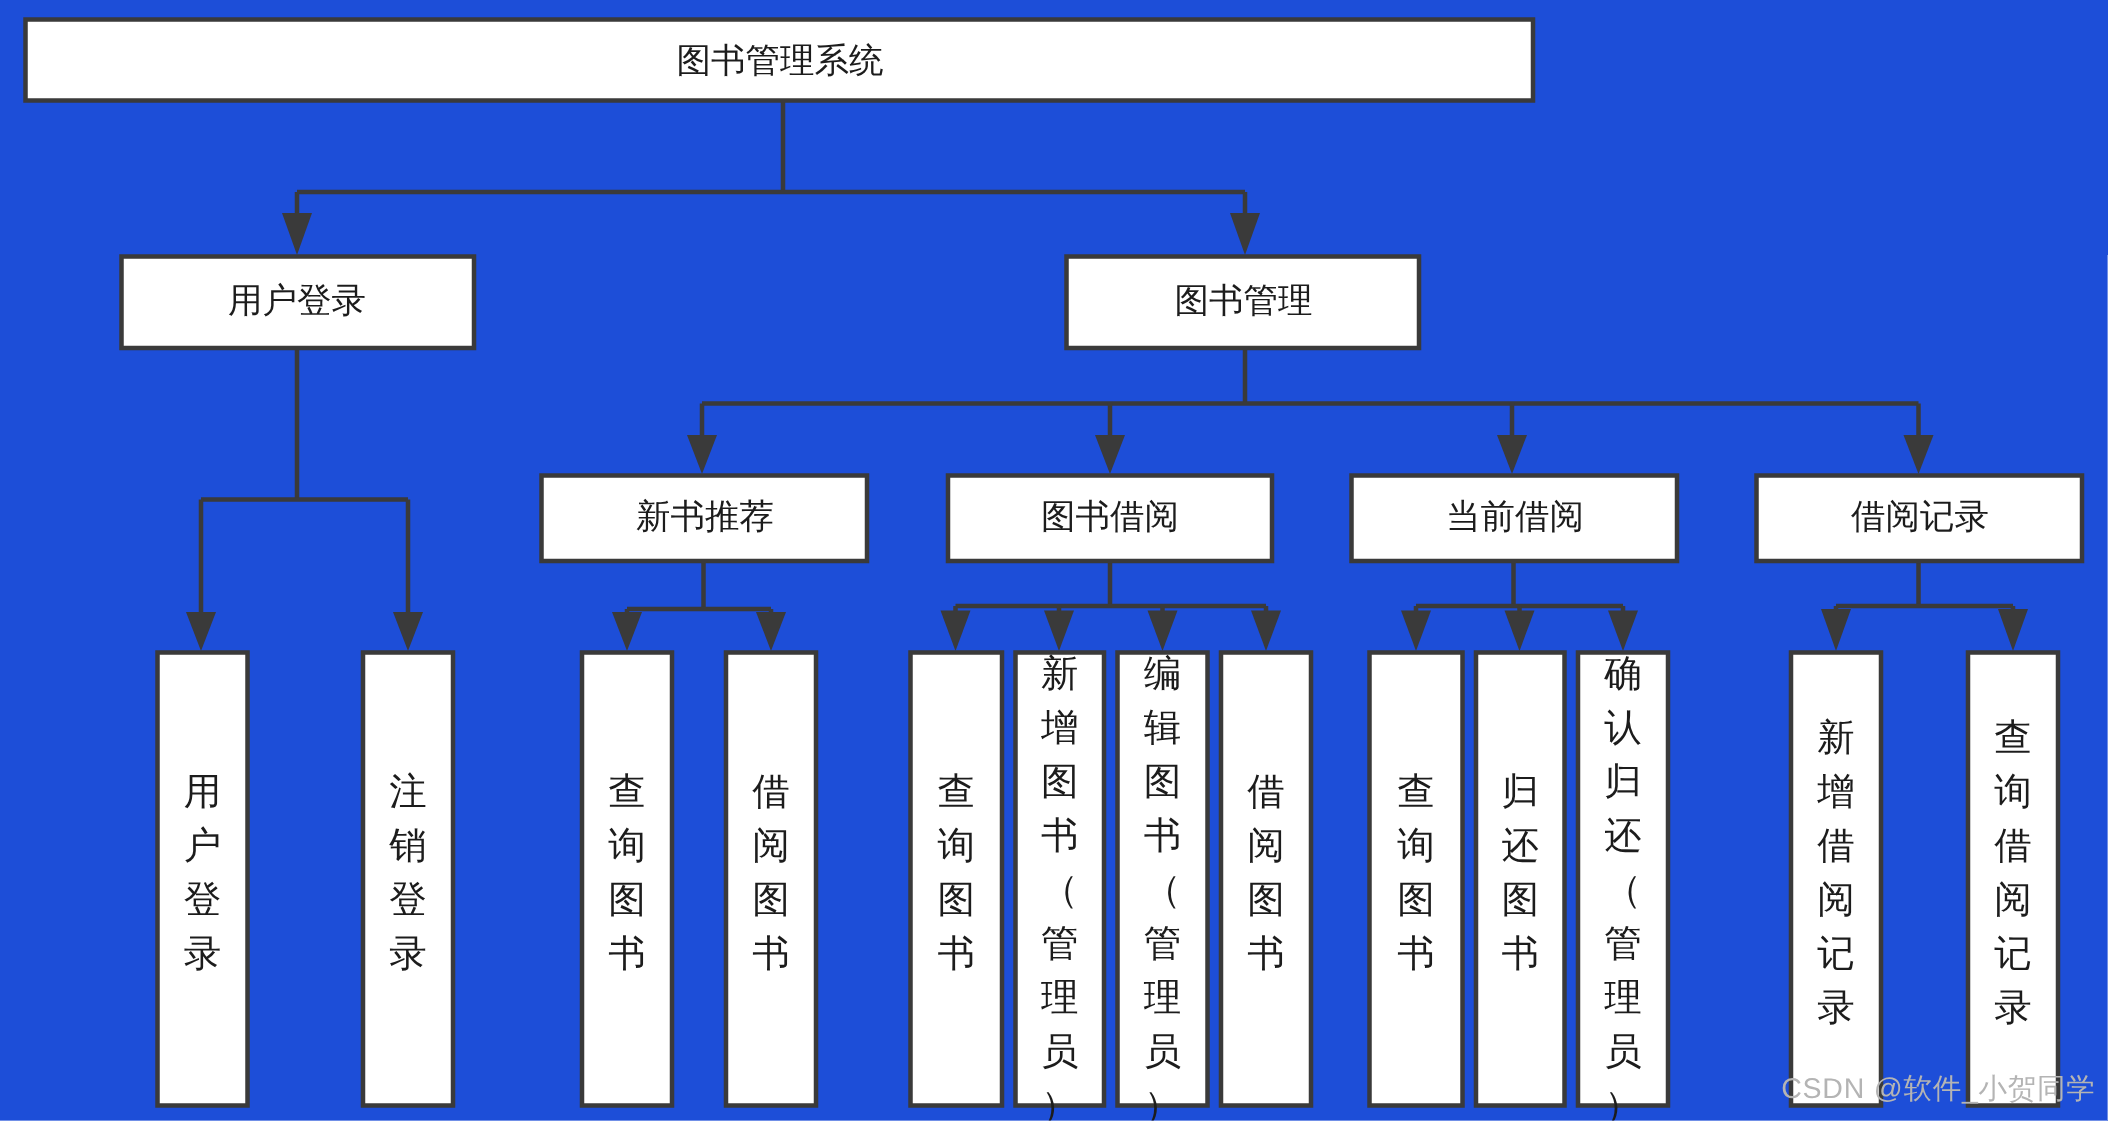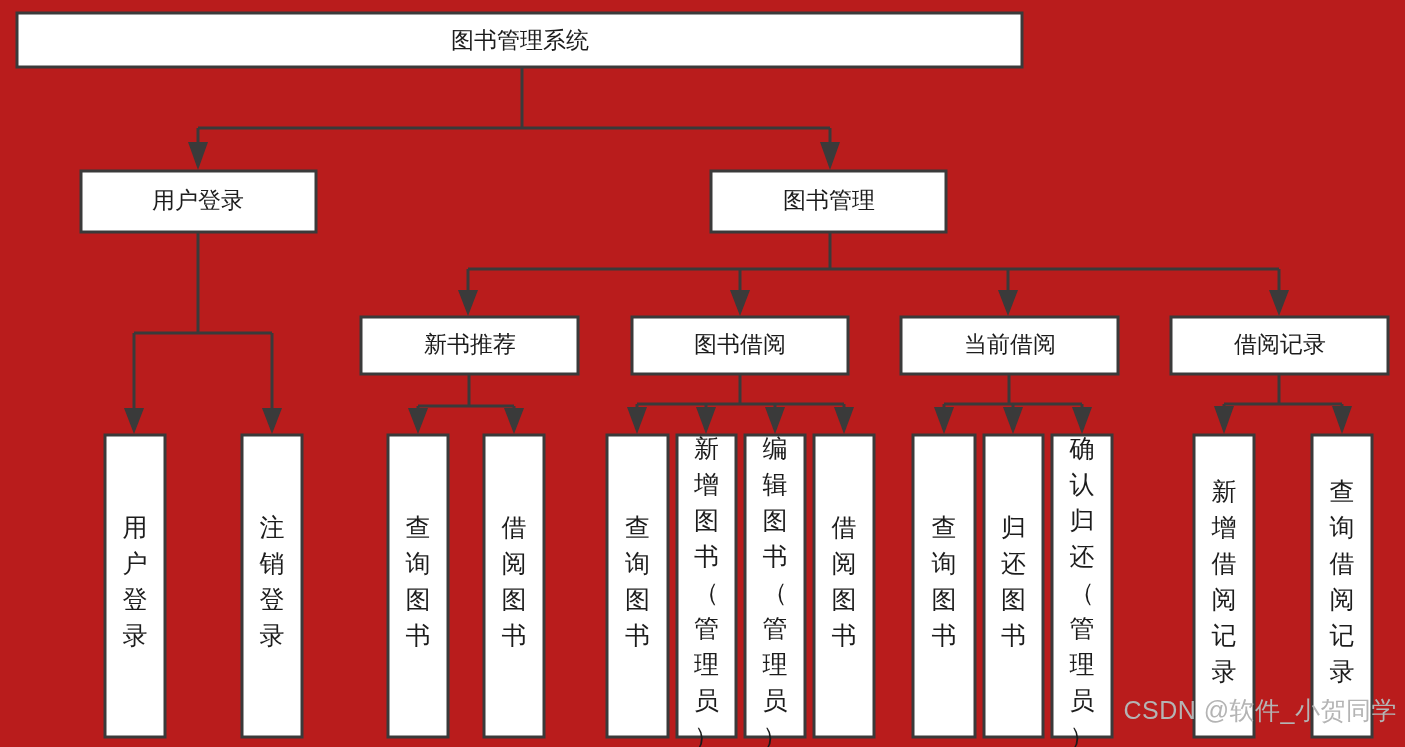--- a/index.html
+++ b/index.html
@@ -11,21 +11,21 @@
   body {
     width: 1405px;
     height: 747px;
     font-family: "Liberation Sans", "DejaVu Sans", sans-serif;
     overflow: hidden;
   }
   #diagram-root {
     position: relative;
     width: 1405px;
     height: 747px;
-    background: #b91c1c;
+    background: #1d4ed8;
   }
   svg#tree-svg {
     position: absolute;
     top: 0;
     left: 0;
     width: 1405px;
     height: 747px;
     display: block;
   }
   .node-box {
@@ -52,23 +52,23 @@
   }
   .node-label-v {
     font-family: "Liberation Sans", "DejaVu Sans", sans-serif;
     font-size: 25px;
     fill: #1c1c1c;
     text-anchor: middle;
   }
   .watermark-text {
     position: absolute;
     right: 8px;
-    bottom: 20px;
-    font-family: "Liberation Sans", "DejaVu Sans", sans-serif;
-    font-size: 25px;
+    bottom: 8px;
+    font-family: "Liberation Sans", "DejaVu Sans", sans-serif;
+    font-size: 19px;
     color: #b4b4b4;
     white-space: nowrap;
     letter-spacing: 0.5px;
   }
 </style>
 </head>
 <body>
 
 <div id="diagram-root">
 

